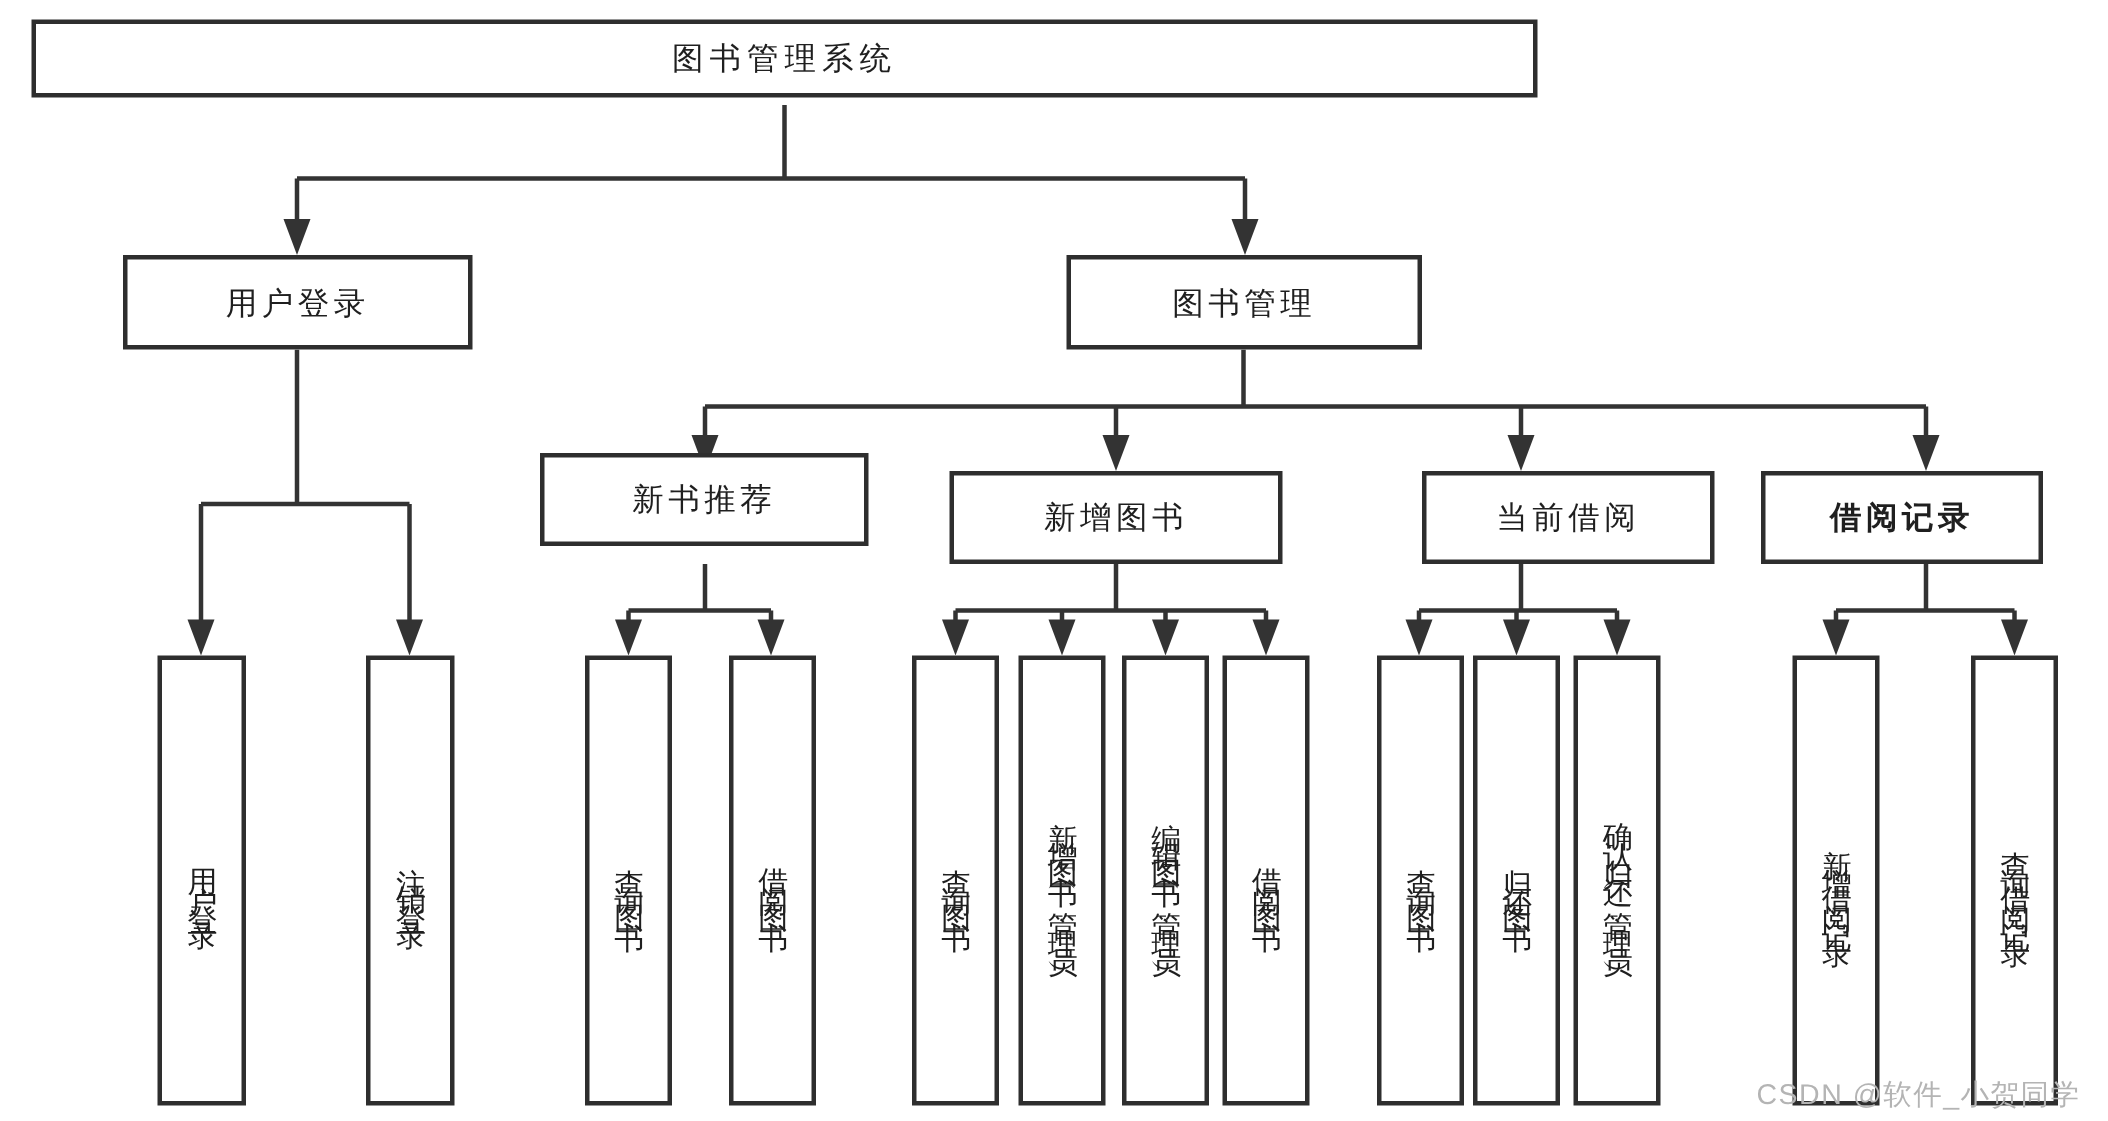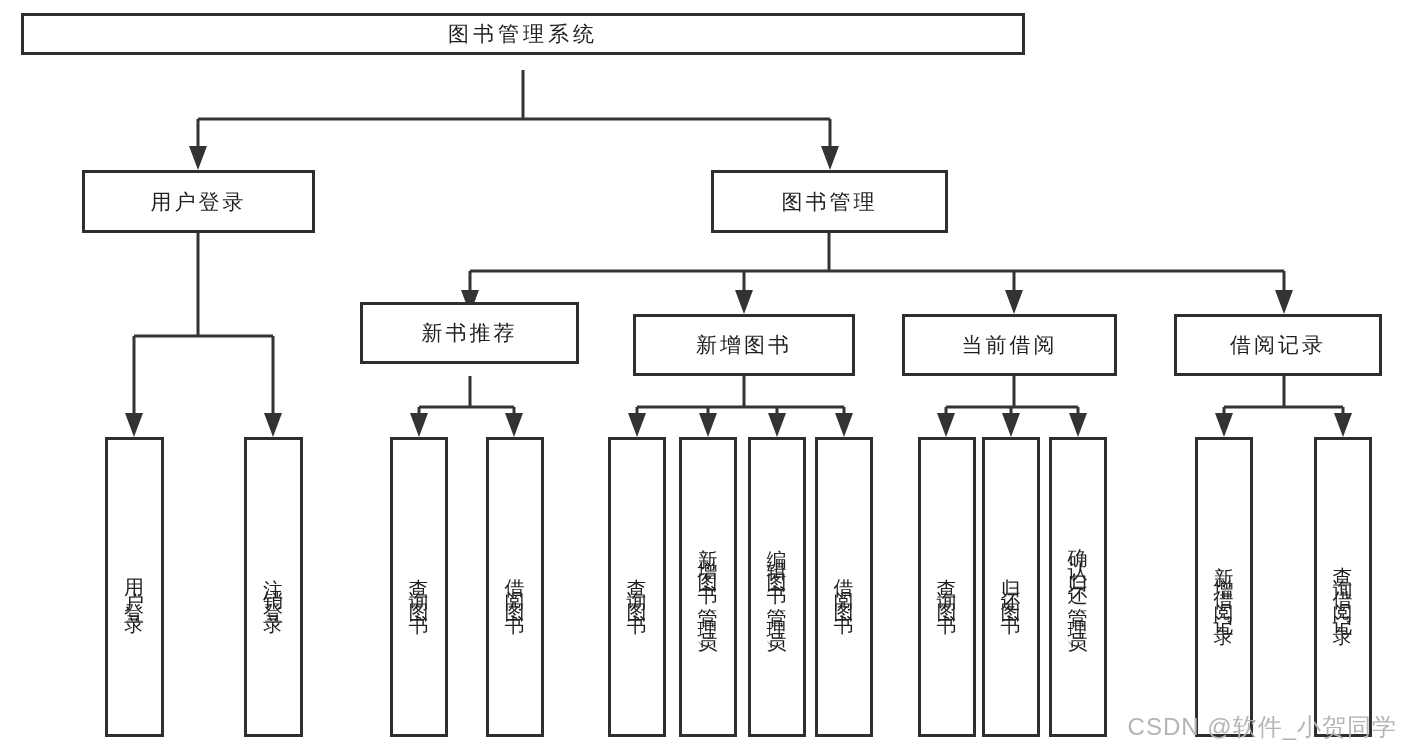--- a/index.html
+++ b/index.html
@@ -19,22 +19,22 @@
   .leaf{
     position:absolute;box-sizing:border-box;background:#ffffff;
     border:3px solid #2e2e2e;display:flex;align-items:center;justify-content:center;
     color:#1f1f1f;z-index:2;
   }
   .leaf span{
     writing-mode:vertical-rl;text-orientation:mixed;
     font-size:20px;letter-spacing:12px;line-height:1;display:block;
   }
   .watermark{
-    position:absolute;right:8px;bottom:4px;z-index:5;
-    color:#b4b4b4;font-size:24px;letter-spacing:1px;white-space:nowrap;
+    position:absolute;right:18px;bottom:4px;z-index:5;
+    color:#b4b4b4;font-size:19px;letter-spacing:1px;white-space:nowrap;
   }
 </style>
 </head>
 <body>
 
 <div class="canvas">
 
   <svg class="connectors" viewBox="0 0 1405 747" xmlns="http://www.w3.org/2000/svg">
 
     <path d="M523 70 V119 M198 119 H830 M198 119 V147 M830 119 V147"></path>
@@ -64,29 +64,29 @@
     <path d="M1014 376 V407 M946 407 H1078 M946 407 V414 M1011 407 V414 M1078 407 V414"></path>
     <polygon points="937,413 955,413 946,437"></polygon>
     <polygon points="1002,413 1020,413 1011,437"></polygon>
     <polygon points="1069,413 1087,413 1078,437"></polygon>
 
     <path d="M1284 376 V407 M1224 407 H1343 M1224 407 V414 M1343 407 V414"></path>
     <polygon points="1215,413 1233,413 1224,437"></polygon>
     <polygon points="1334,413 1352,413 1343,437"></polygon>
   </svg>
 
-  <div class="node title" style="left:21px;top:13px;width:1004px;height:42px;">图书管理系统</div>
+  <div class="node title" style="left:21px;top:13px;width:1004px;height:52px;">图书管理系统</div>
 
   <div class="node" style="left:82px;top:170px;width:233px;height:63px;">用户登录</div>
   <div class="node" style="left:711px;top:170px;width:237px;height:63px;font-family:Liberation Mono, monospace;">图书管理</div>
 
   <div class="node" style="left:360px;top:302px;width:219px;height:62px;">新书推荐</div>
   <div class="node" style="left:633px;top:314px;width:222px;height:62px;">新增图书</div>
-  <div class="node" style="left:902px;top:314px;width:215px;height:62px;">当前借阅</div>
-  <div class="node" style="left:1174px;top:314px;width:208px;height:62px;">借阅记录</div>
+  <div class="node" style="left:948px;top:314px;width:195px;height:62px;">当前借阅</div>
+  <div class="node" style="left:1174px;top:314px;width:188px;height:62px;font-weight:bold;">借阅记录</div>
 
   <div class="leaf" style="left:105px;top:437px;width:59px;height:300px;">
     <span>用户登录</span>
     </div>
   <div class="leaf" style="left:244px;top:437px;width:59px;height:300px;">
     <span>注销登录</span>
     </div>
 
   <div class="leaf" style="left:390px;top:437px;width:58px;height:300px;">
     <span>查询图书</span>

